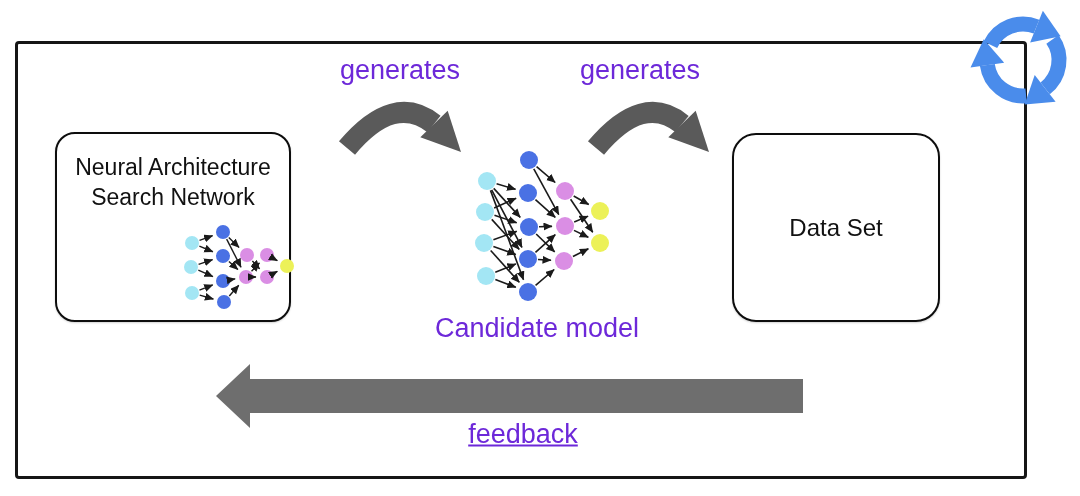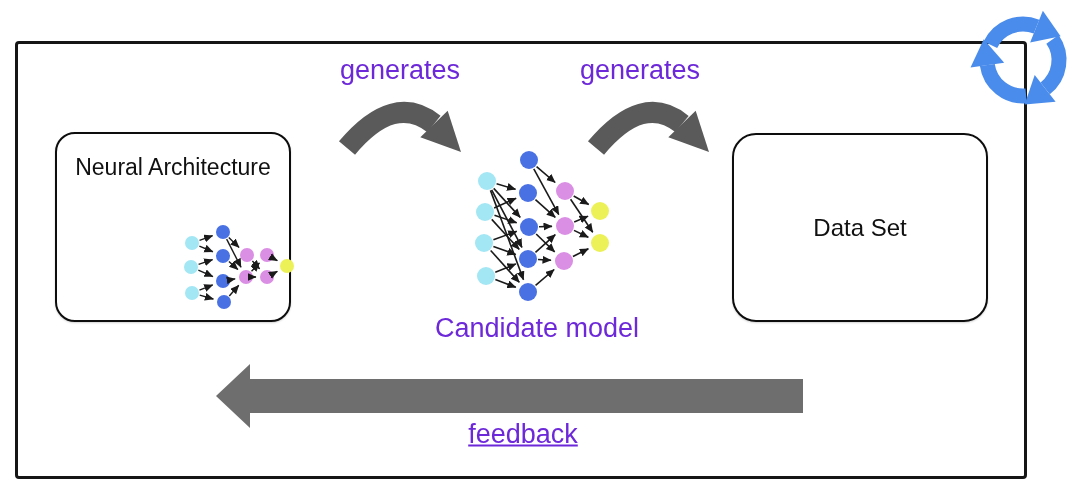--- a/index.html
+++ b/index.html
@@ -12,21 +12,21 @@
     border:3px solid #161616;border-radius:4px;box-sizing:border-box;background:#ffffff;
   }
   .box{
     position:absolute;background:#ffffff;border:2.5px solid #0d0d0d;box-sizing:border-box;
     box-shadow:0 1px 2px rgba(0,0,0,0.18);
   }
   .nas-box{left:55px;top:132px;width:236px;height:190px;border-radius:20px;}
   .nas-title{
     margin-top:18px;text-align:center;font-size:23px;line-height:1.32;color:#111;
   }
-  .dataset-box{left:732px;top:133px;width:256px;height:189px;border-radius:24px;
+  .dataset-box{left:732px;top:133px;width:208px;height:189px;border-radius:24px;
     display:flex;align-items:center;justify-content:center;}
   .dataset-title{font-size:24px;color:#111;}
   .float-label{
     position:absolute;transform:translate(-50%,-50%);font-size:27px;color:#6d28d9;white-space:nowrap;
   }
   .lbl-generates{left:400px;top:70px;}
   .lbl-evalutes{left:640px;top:70px;}
   .lbl-candidate{left:537px;top:328px;text-align:center;}
   .lbl-feedback{left:523px;top:434px;text-decoration:underline;}
   svg.overlay{position:absolute;left:0;top:0;width:1080px;height:496px;pointer-events:none;}
@@ -34,20 +34,21 @@
 </head>
 <body>
 
 <div class="canvas">
 
   <div class="outer-frame"></div>
 
   <div class="box nas-box">
     <div class="nas-title">
       <span>Neural Architecture</span><br>
+      <span>Search Network</span>
     </div>
   </div>
 
   <div class="box dataset-box">
     <div class="dataset-title">Data Set</div>
   </div>
 
   <div class="float-label lbl-generates">generates</div>
   <div class="float-label lbl-evalutes">generates</div>
   <div class="float-label lbl-candidate">Candidate model</div>

